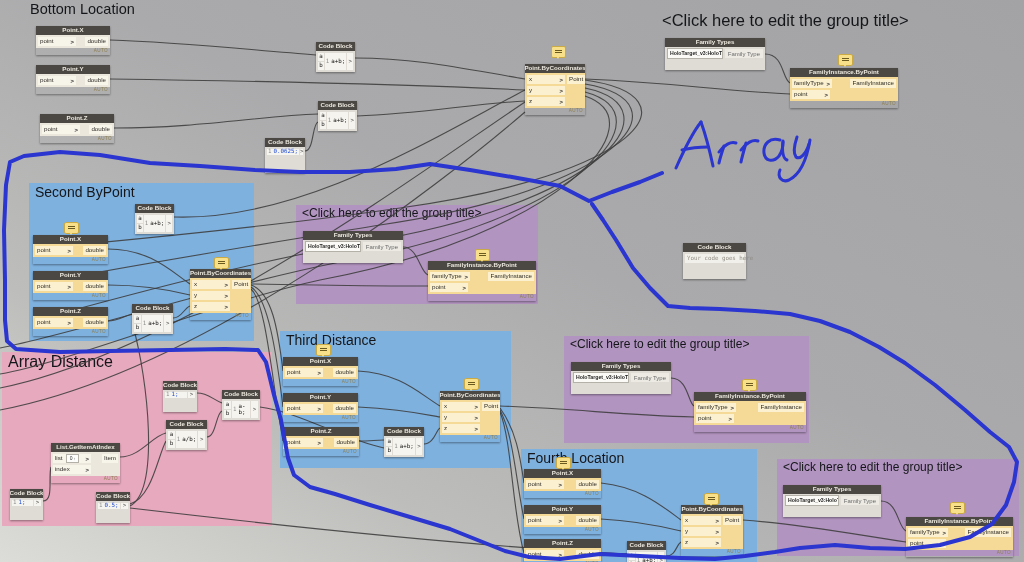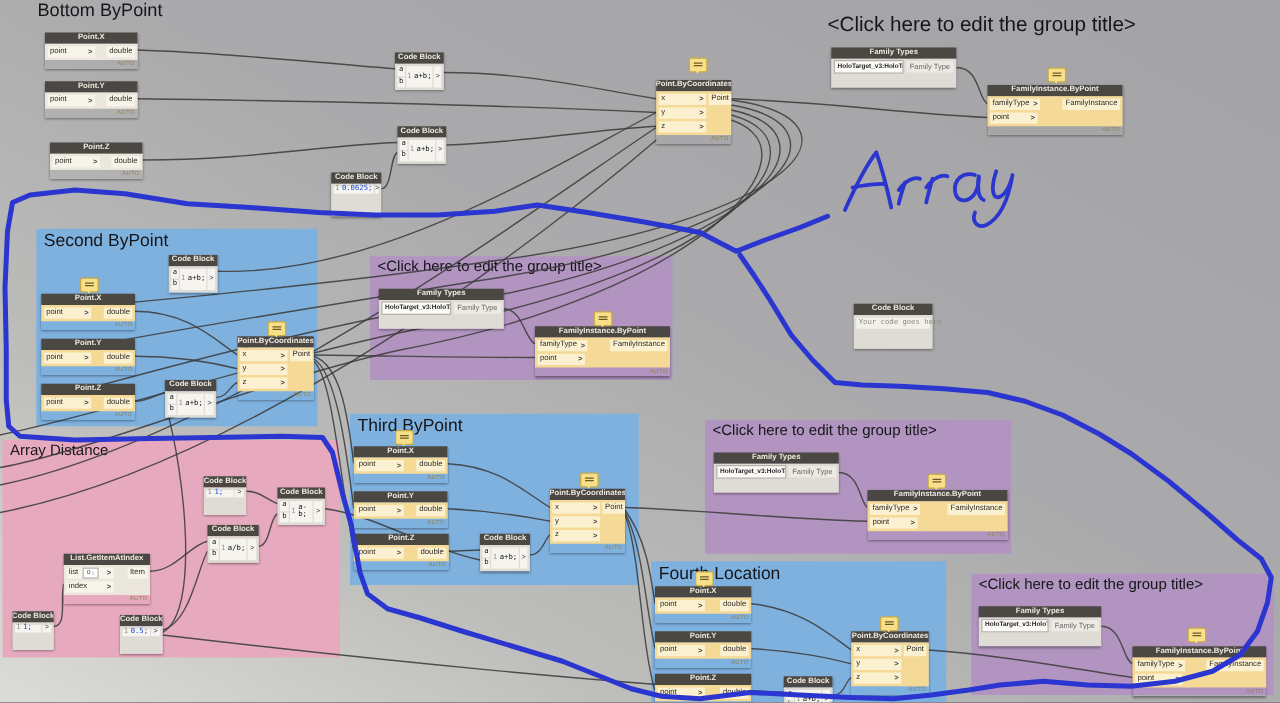--- a/index.html
+++ b/index.html
@@ -50,33 +50,33 @@
   .pin::after{content:"";position:absolute;left:3px;bottom:-5px;border:3px solid transparent;border-top:5px solid #f8e08a;}
   .wire{fill:none;stroke:#3c3c3c;stroke-width:1.1;opacity:.88;}
   .ink{fill:none;stroke-linecap:round;stroke-linejoin:round;}
 </style>
 </head>
 <body>
 
 <div class="stage">
   <div id="groups-layer" class="layer">
       <div class="group" style="left: 24px; top: 0px; width: 240px; height: 150px; background: transparent;">
-        <span class="group-title" style="font-size: 14.5px;">Bottom ByPoint</span>
+        <span class="group-title" style="font-size: 14.5px;">Bottom Location</span>
       </div>
       <div class="group" style="left: 656px; top: 10px; width: 360px; height: 100px; background: transparent;">
         <span class="group-title" style="font-size: 16.5px;">&lt;Click here to edit the group title&gt;</span>
       </div>
       <div class="group" style="left: 29px; top: 183px; width: 225px; height: 158px; background: rgb(127, 177, 223);">
         <span class="group-title" style="font-size: 14px;">Second ByPoint</span>
       </div>
       <div class="group" style="left: 2px; top: 352px; width: 270px; height: 174px; background: rgb(230, 169, 190);">
-        <span class="group-title" style="font-size: 12px;">Array Distance</span>
+        <span class="group-title" style="font-size: 16px;">Array Distance</span>
       </div>
       <div class="group" style="left: 280px; top: 331px; width: 231px; height: 137px; background: rgb(127, 177, 223);">
-        <span class="group-title" style="font-size: 14px;">Third ByPoint</span>
+        <span class="group-title" style="font-size: 14px;">Third Distance</span>
       </div>
       <div class="group" style="left: 521px; top: 449px; width: 236px; height: 113px; background: rgb(127, 177, 223);">
         <span class="group-title" style="font-size: 14px;">Fourth Location</span>
       </div>
       <div class="group" style="left: 296px; top: 205px; width: 242px; height: 99px; background: rgb(178, 148, 192);">
         <span class="group-title" style="font-size: 12px;">&lt;Click here to edit the group title&gt;</span>
       </div>
       <div class="group" style="left: 564px; top: 336px; width: 245px; height: 107px; background: rgb(178, 148, 192);">
         <span class="group-title" style="font-size: 12px;">&lt;Click here to edit the group title&gt;</span>
       </div>

